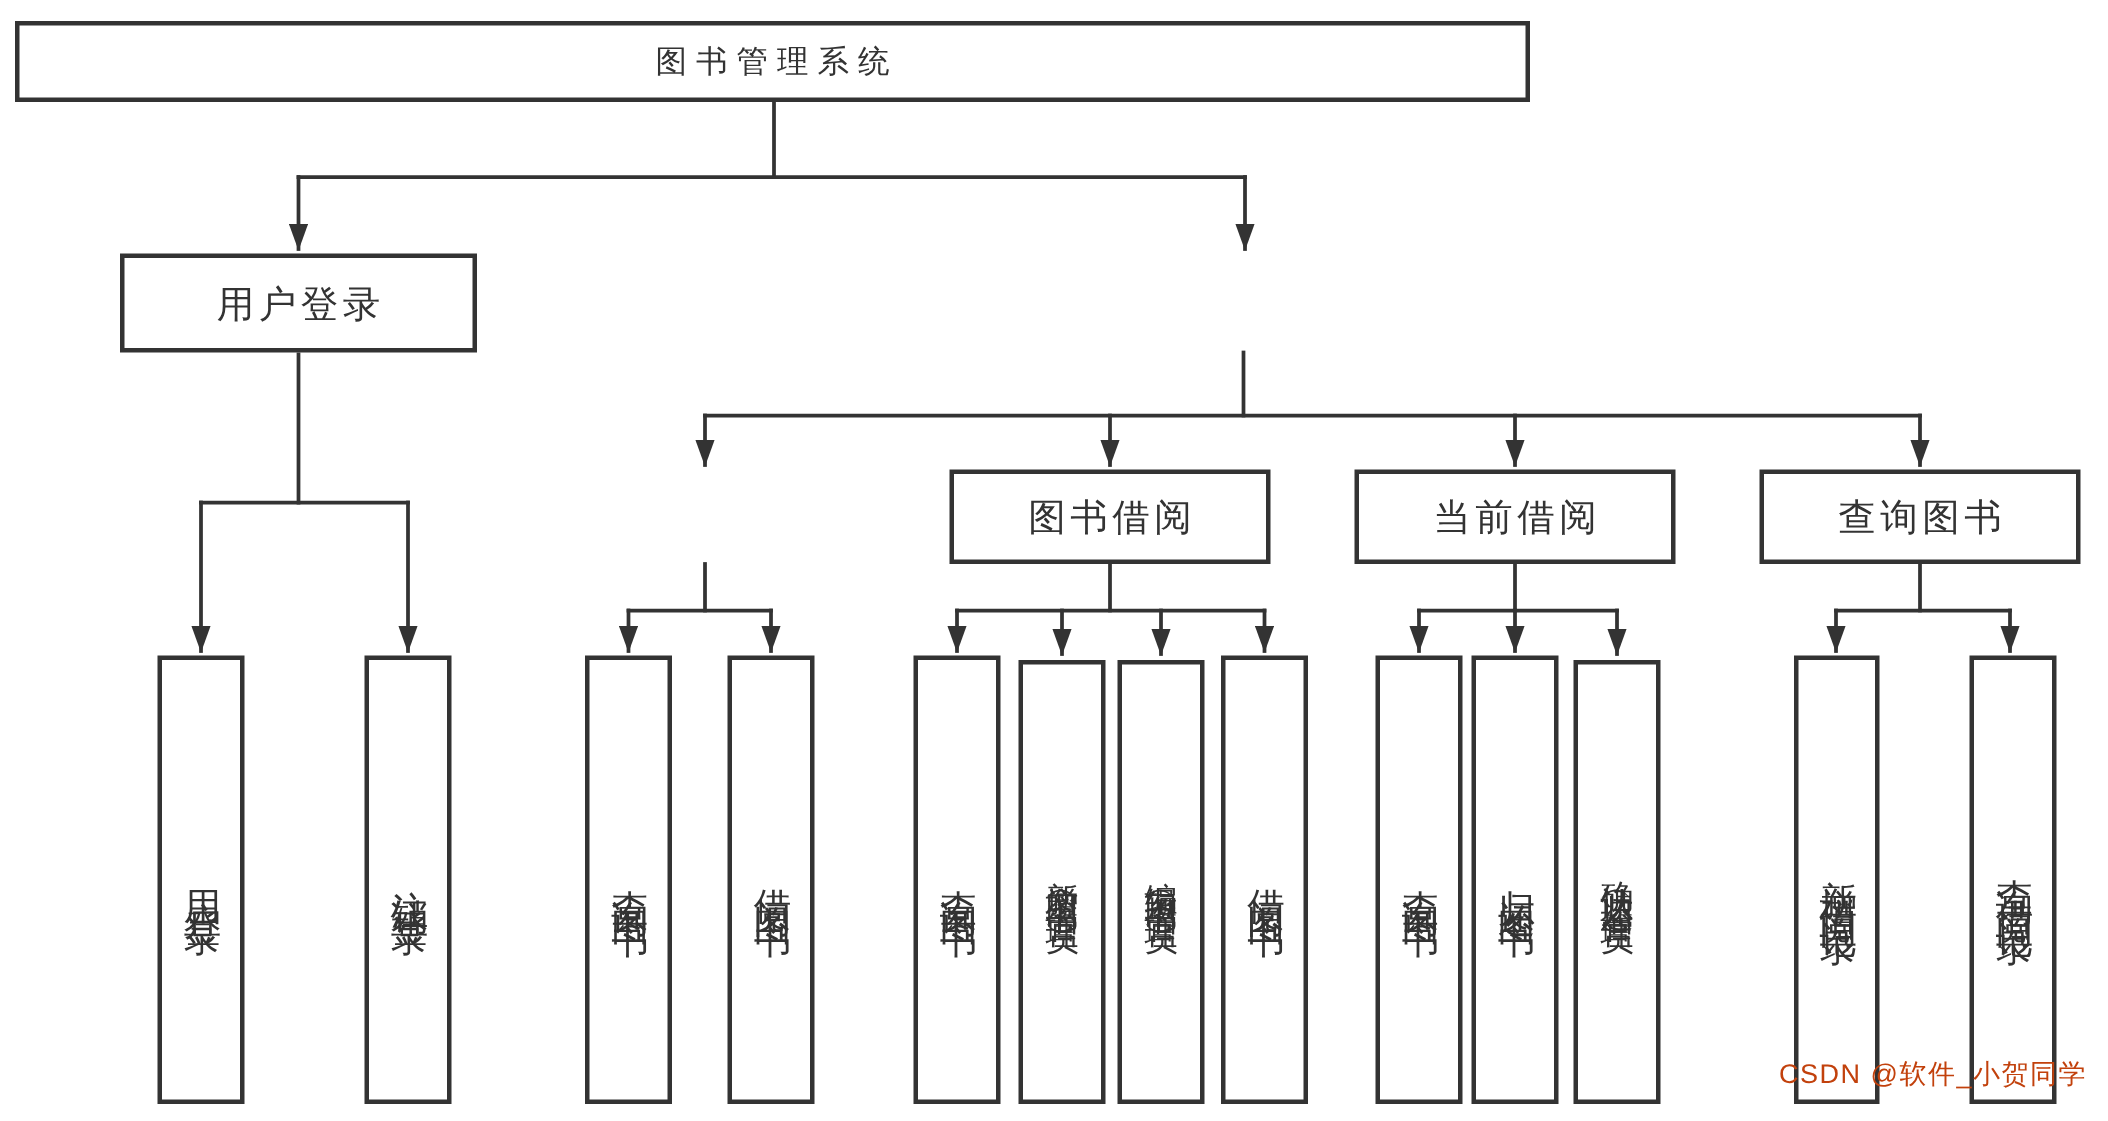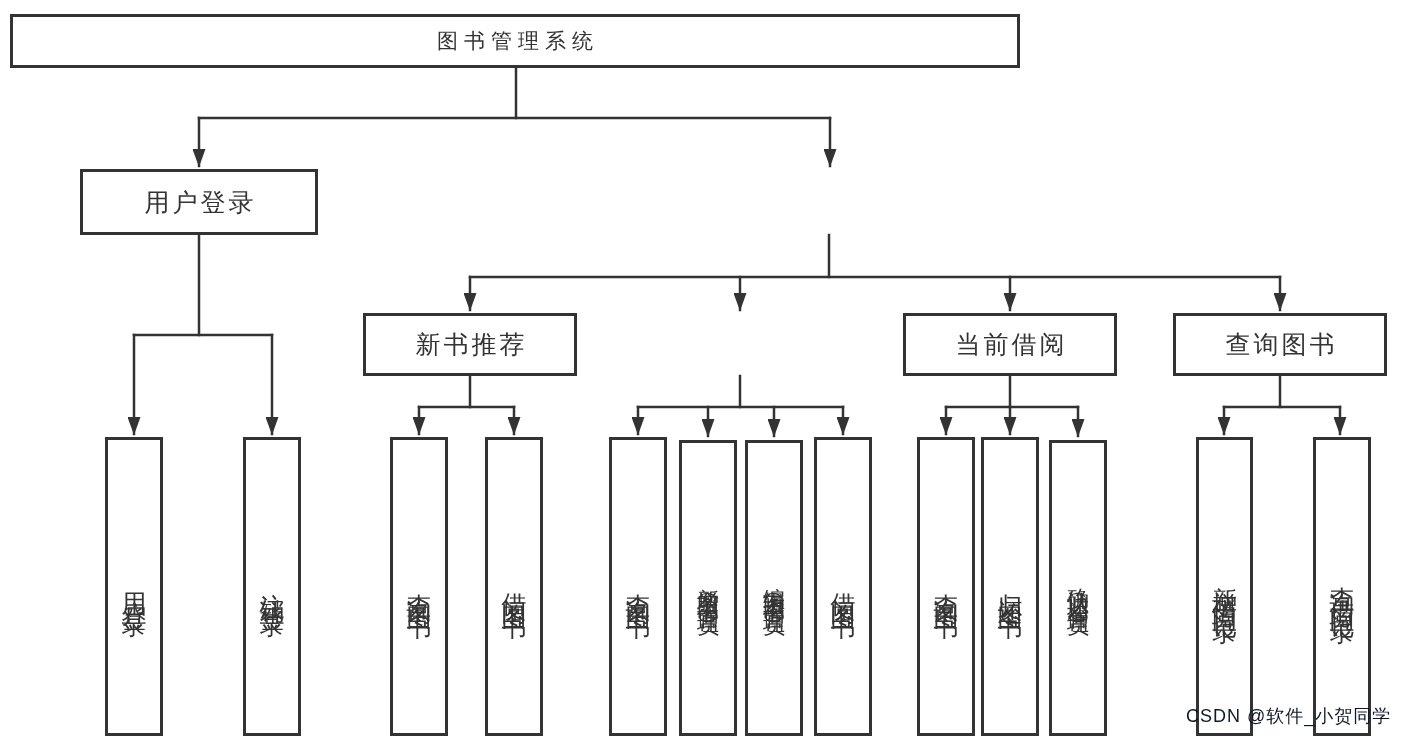--- a/index.html
+++ b/index.html
@@ -52,21 +52,21 @@
   .vtext.long {
     font-size: 22px;
     letter-spacing: 4px;
   }
   .watermark {
     position: absolute;
     left: 1186px;
     top: 704px;
     font-size: 18px;
     letter-spacing: 1px;
-    color: #0f172a;
+    color: #c2410c;
     white-space: nowrap;
   }
 </style>
 </head>
 <body>
 
 <div class="canvas">
 
   <svg class="wires" width="1405" height="747" viewBox="0 0 1405 747">
     <defs>
@@ -119,22 +119,22 @@
   </svg>
 
   <div class="box" style="left:10px; top:14px; width:1010px; height:54px;">
     <span class="root-label">图书管理系统</span>
   </div>
 
   <div class="box" style="left:80px; top:169px; width:238px; height:66px;">
     <span class="branch-label">用户登录</span>
   </div>
 
-  <div class="box" style="left:363px; top:313px; width:214px; height:63px;">
-    <span class="branch-label">新书推荐</span>
+  <div class="box" style="left:633px; top:313px; width:214px; height:63px;">
+    <span class="branch-label">图书借阅</span>
   </div>
   <div class="box" style="left:903px; top:313px; width:214px; height:63px;">
     <span class="branch-label">当前借阅</span>
   </div>
   <div class="box" style="left:1173px; top:313px; width:214px; height:63px;">
     <span class="branch-label">查询图书</span>
   </div>
 
   <div class="box" style="left:105px; top:437px; width:58px; height:299px;">
     <span class="vtext">用户登录</span>

